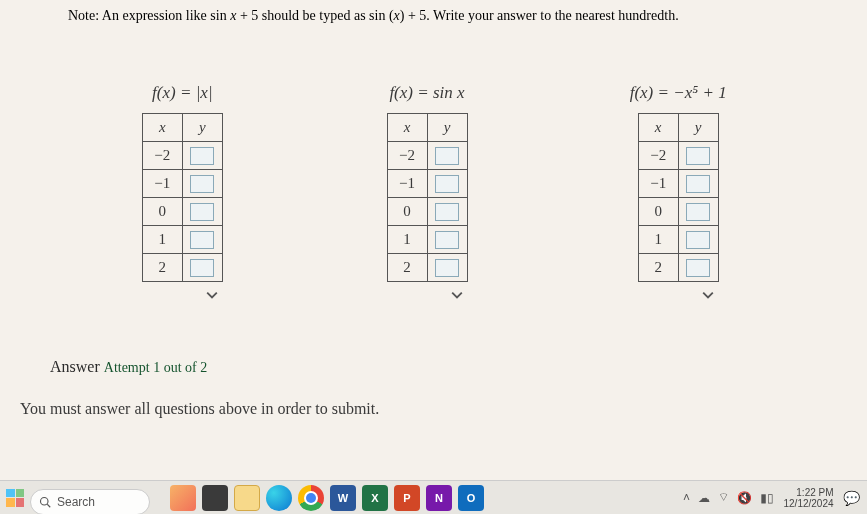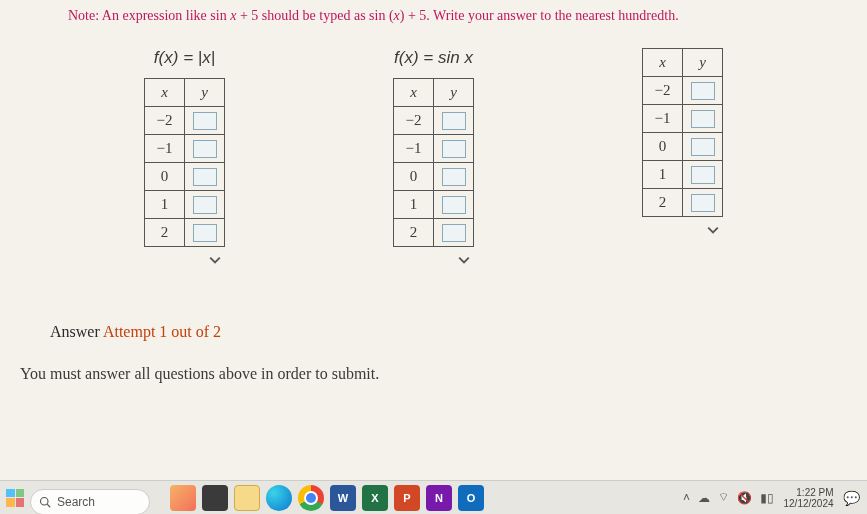--- a/index.html
+++ b/index.html
@@ -15,40 +15,41 @@
       padding: 8px 20px 0 20px;
       color: #3a3a3a;
     }
     .intro-line {
       font-size: 17px;
       color: #4a4a4a;
       margin-bottom: 12px;
     }
     .note-line {
       font-size: 14px;
-      color: #be185d;
+      color: #000000;
       margin-left: 48px;
       margin-bottom: 24px;
     }
     .tables-row {
       display: flex;
       justify-content: space-around;
       padding: 0 40px;
       margin-bottom: 50px;
     }
     .ftable-wrap {
       display: flex;
       flex-direction: column;
       align-items: center;
     }
     .ftitle {
       font-size: 17px;
       font-style: italic;
       margin-bottom: 10px;
-      font-family: Liberation Sans, sans-serif;
+      font-family: Liberation Serif, serif;
+      margin-top: 35px;
     }
     .ftable {
       border-collapse: collapse;
     }
     .ftable td, .ftable th {
       border: 1px solid #555;
       text-align: center;
       font-style: italic;
       font-family: 'Times New Roman', serif;
       font-size: 15px;
@@ -79,21 +80,21 @@
       justify-content: flex-end;
       padding-right: 6px;
     }
     .expand-row svg { width: 12px; height: 12px; }
     .answer-line {
       font-size: 16px;
       margin-left: 30px;
       margin-bottom: 24px;
     }
     .answer-line .bold { font-weight: normal; color: #2a2a2a; }
-    .answer-line .attempt { font-size: 16px; color: #c2410c; }
+    .answer-line .attempt { font-size: 14px; color: #14532d; }
     .submit-note {
       font-size: 16px;
       color: #3a3a3a;
     }
     
     .taskbar {
       position: absolute;
       left: 0; right: 0; bottom: 0;
       height: 34px;
       background: #e8e6e1;
@@ -227,20 +228,21 @@
       </tbody>
         </table>
       <button class="expand-row">
         <svg viewBox="0 0 10 10">
             <path d="M1 3 L5 7 L9 3" fill="none" stroke="#555" stroke-width="1.5"></path>
           </svg>
       </button>
     </div>
 
     <div class="ftable-wrap">
+      <div class="ftitle">f(x) = −x⁵ + 1</div>
       <table class="ftable">
         <tbody>
             <tr>
               <th>x</th>
               <th>y</th>
             </tr>
         <tr>
               <td class="xcol">−2</td>
               <td class="ycol"><input class="ycell-input" style=""></td>
             </tr>

